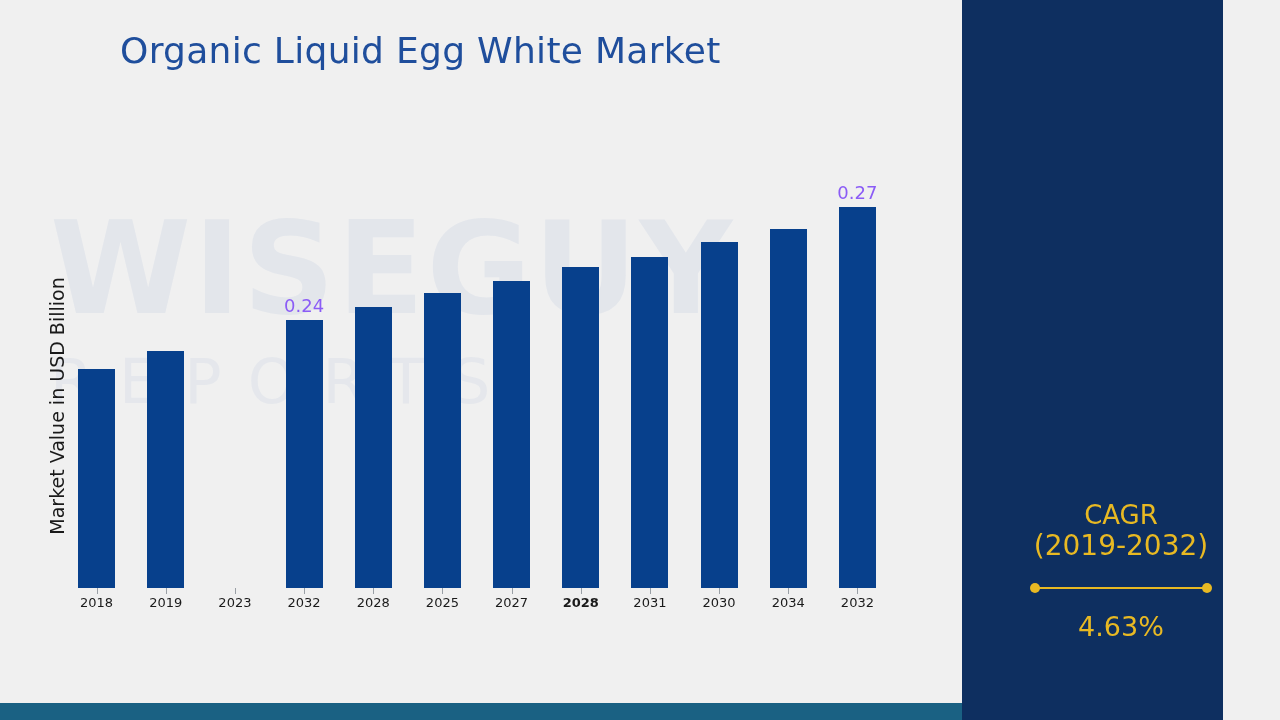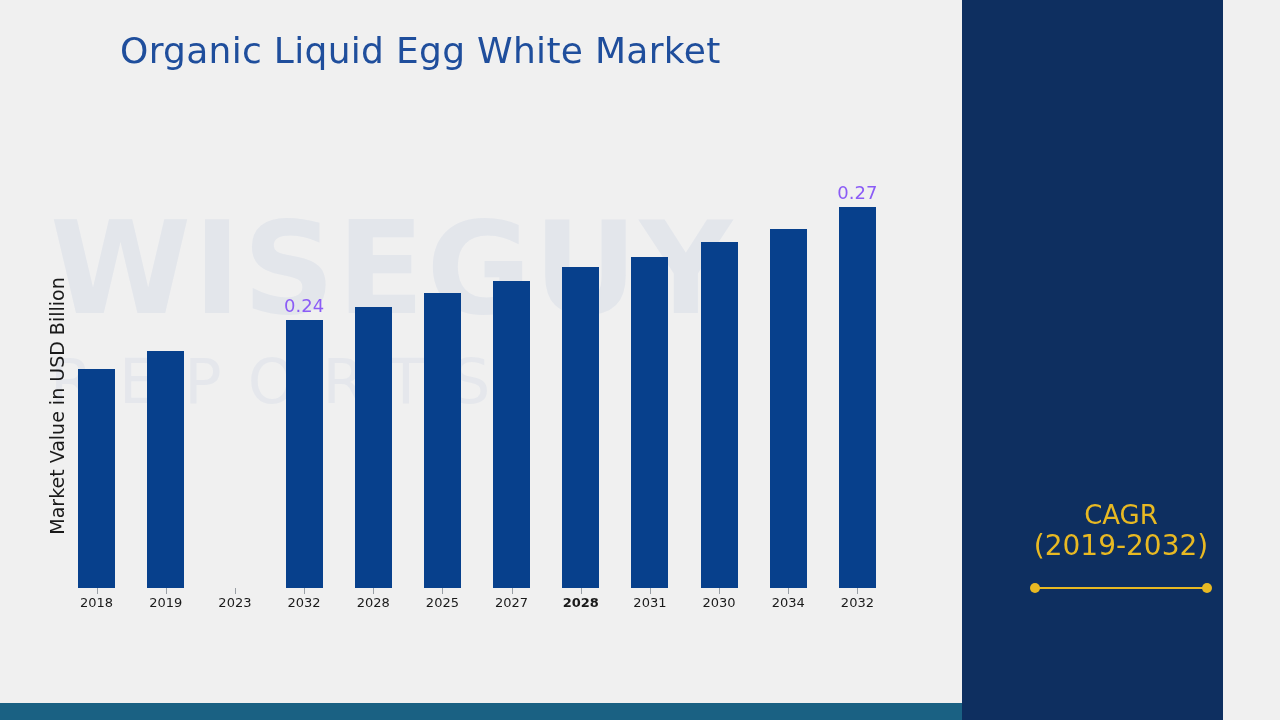--- a/index.html
+++ b/index.html
@@ -160,16 +160,17 @@
   <div id="right-panel">
 
     <div id="cagr-block">
       <div id="cagr-label">CAGR</div>
       <div id="cagr-period">(2019-2032)</div>
       <div id="cagr-divider">
         <span class="dot l"></span>
         <span class="line"></span>
         <span class="dot r"></span>
       </div>
+      <div id="cagr-value">4.63%</div>
     </div>
 
   </div>
 </div>
 
 </body></html>

